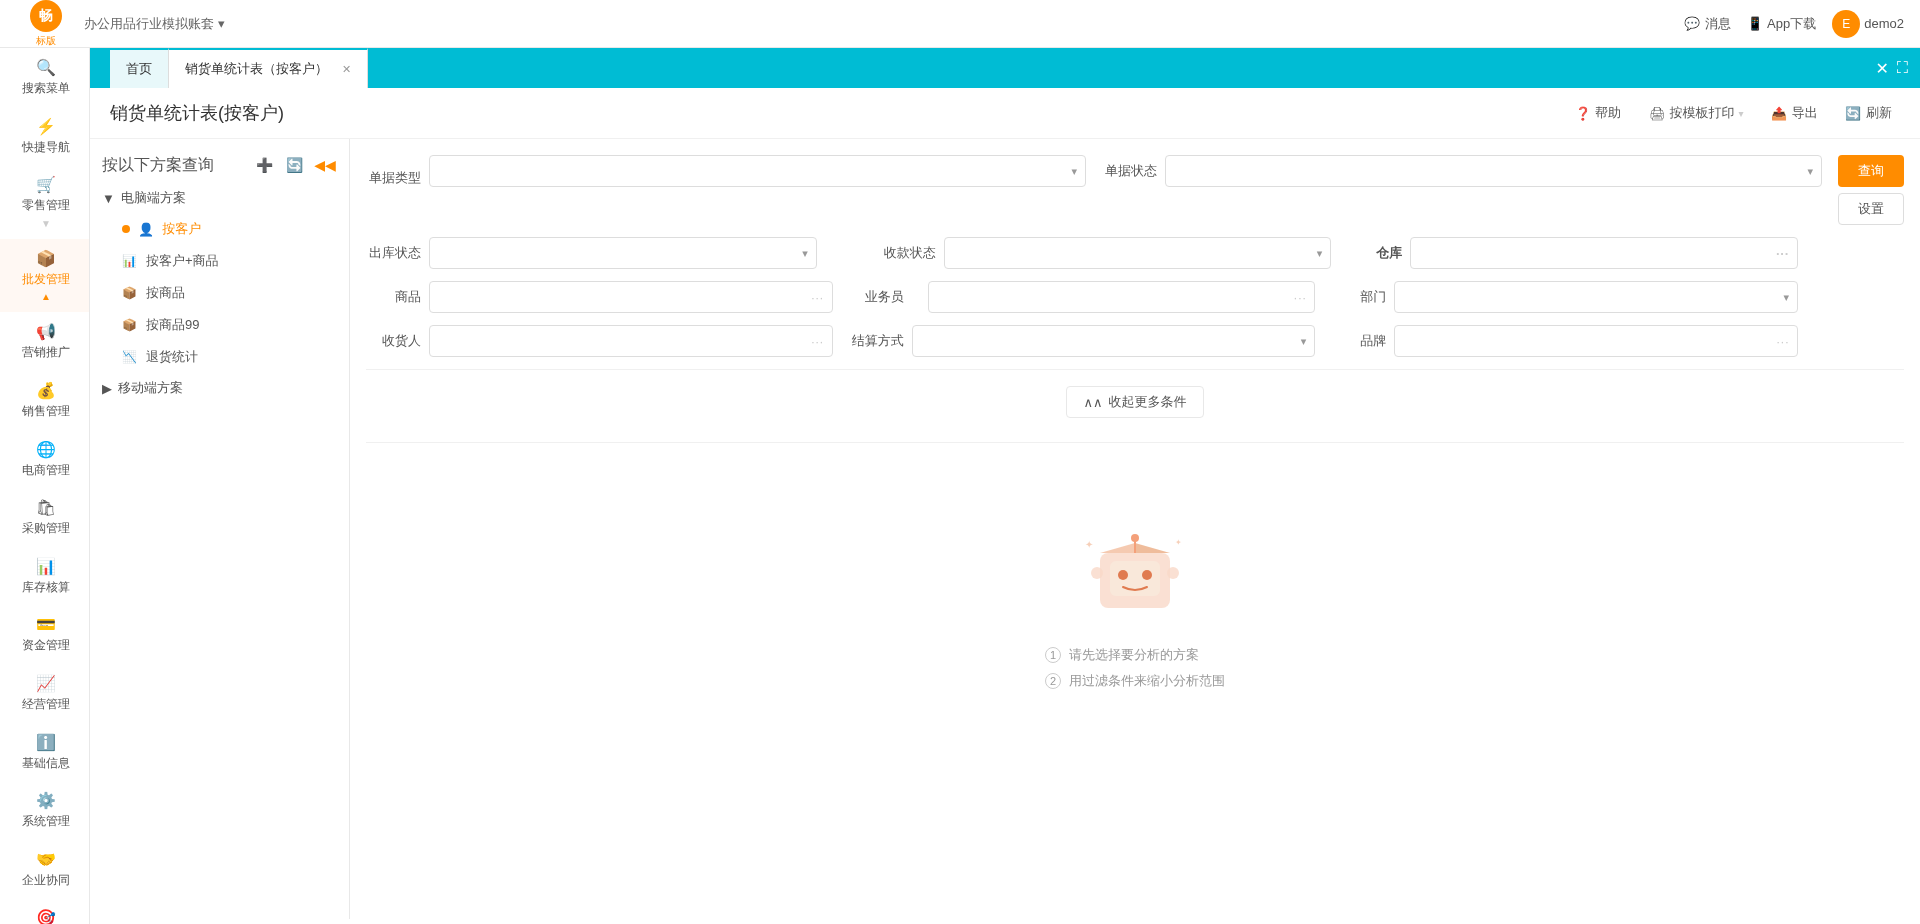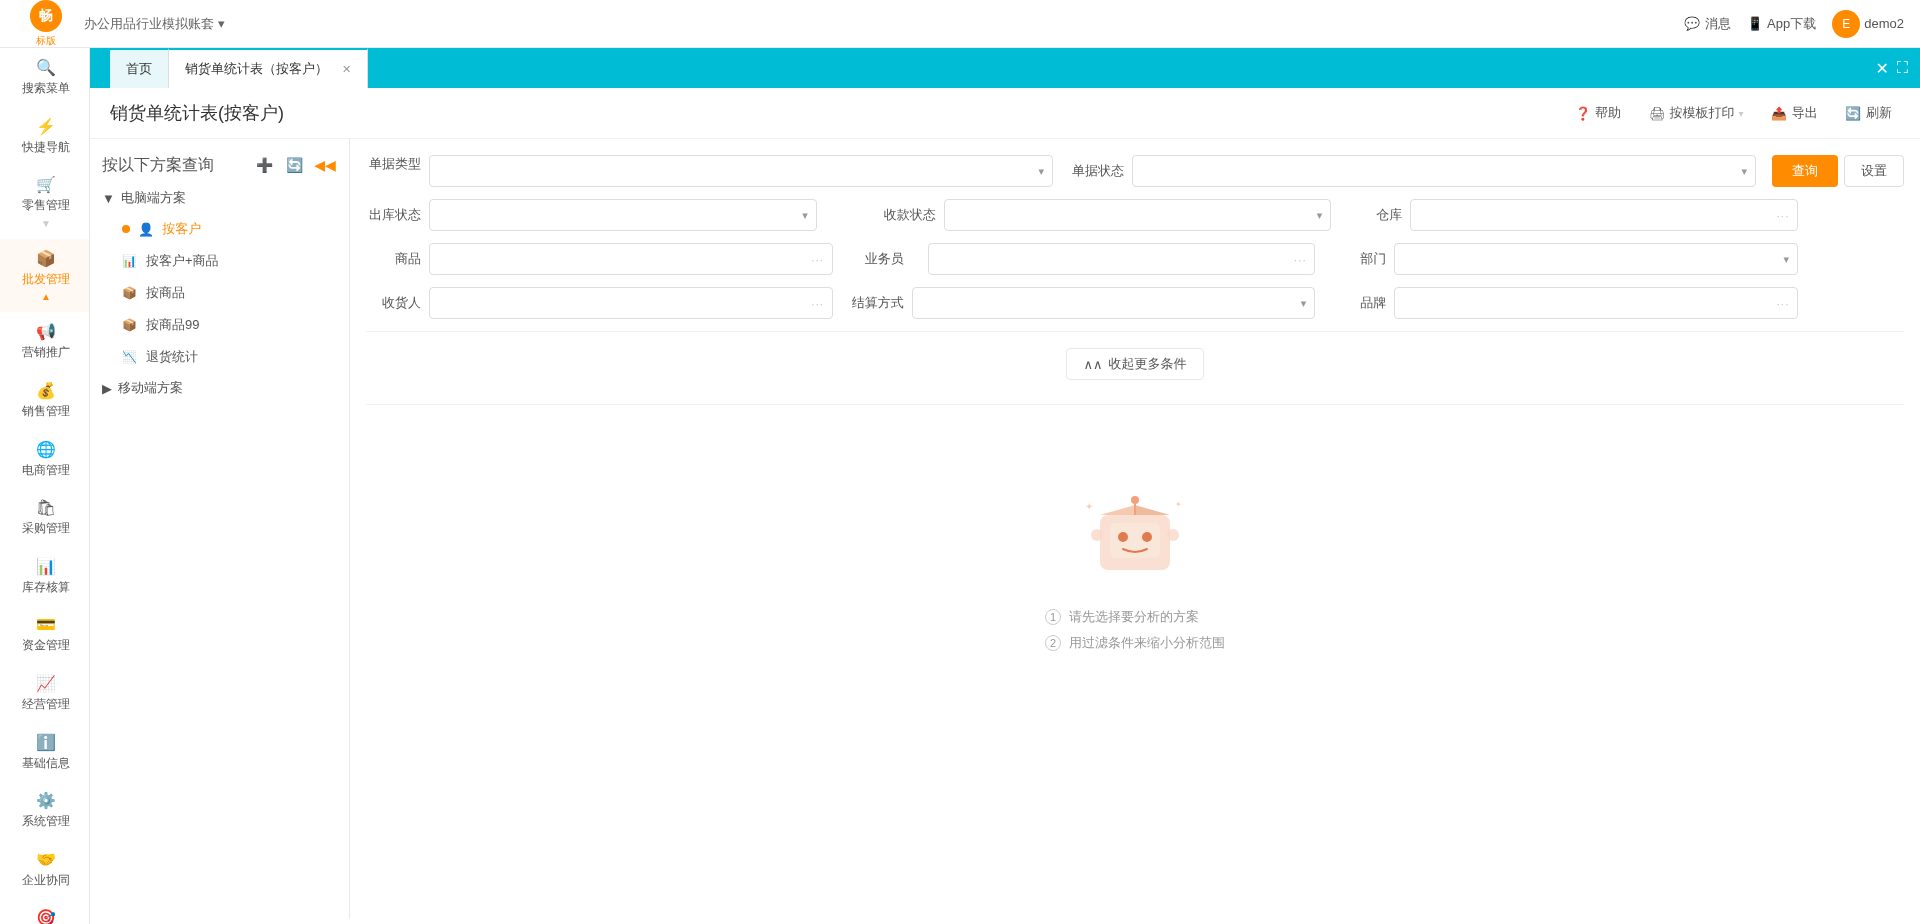--- a/index.html
+++ b/index.html
@@ -276,52 +276,52 @@
                 <span>移动端方案</span>
               </div>
             </div>
           </div>
 
           <div class="right-panel">
 
             <div class="filter-section">
 
               <div style="display:flex; gap:16px; margin-bottom:12px; align-items:flex-start;">
-                <div style="flex:1; display:flex; align-items:flex-start; gap:8px;">
+                <div style="flex:1; display:flex; align-items:flex-end; gap:8px;">
                   <span class="filter-label">单据类型</span>
                   <div class="filter-control">
                     <span class="arrow">▾</span>
                   </div>
                 </div>
                 <div style="flex:1; display:flex; align-items:center; gap:8px;">
                   <span class="filter-label">单据状态</span>
                   <div class="filter-control">
                     <span class="arrow">▾</span>
                   </div>
                 </div>
-                <div style="display:flex; flex-direction:row; gap:6px; flex-shrink:0;">
+                <div style="display:flex; flex-direction:column; gap:6px; flex-shrink:0;">
                   <button class="query-btn">查询</button>
                   <button class="settings-btn">设置</button>
                 </div>
               </div>
 
               <div style="display:flex; gap:16px; margin-bottom:12px; align-items:center;">
                 <div style="flex:1; display:flex; align-items:center; gap:8px;">
                   <span class="filter-label">出库状态</span>
                   <div class="filter-control">
                     <span class="arrow">▾</span>
                   </div>
                 </div>
                 <div style="flex:1; display:flex; align-items:center; gap:8px;margin-left:48px;">
                   <span class="filter-label">收款状态</span>
                   <div class="filter-control">
                     <span class="arrow">▾</span>
                   </div>
                 </div>
-                <div style="flex:1; display:flex; align-items:center; gap:8px;">
+                <div style="flex:1; display:flex; align-items:center; gap:8px;font-weight:bold;">
                   <span class="filter-label">仓库</span>
                   <div class="filter-control">
                     <span class="dots">···</span>
                   </div>
                 </div>
 
                 <div style="width:90px; flex-shrink:0;"></div>
               </div>
 
               <div style="display:flex; gap:16px; margin-bottom:12px; align-items:center;">

